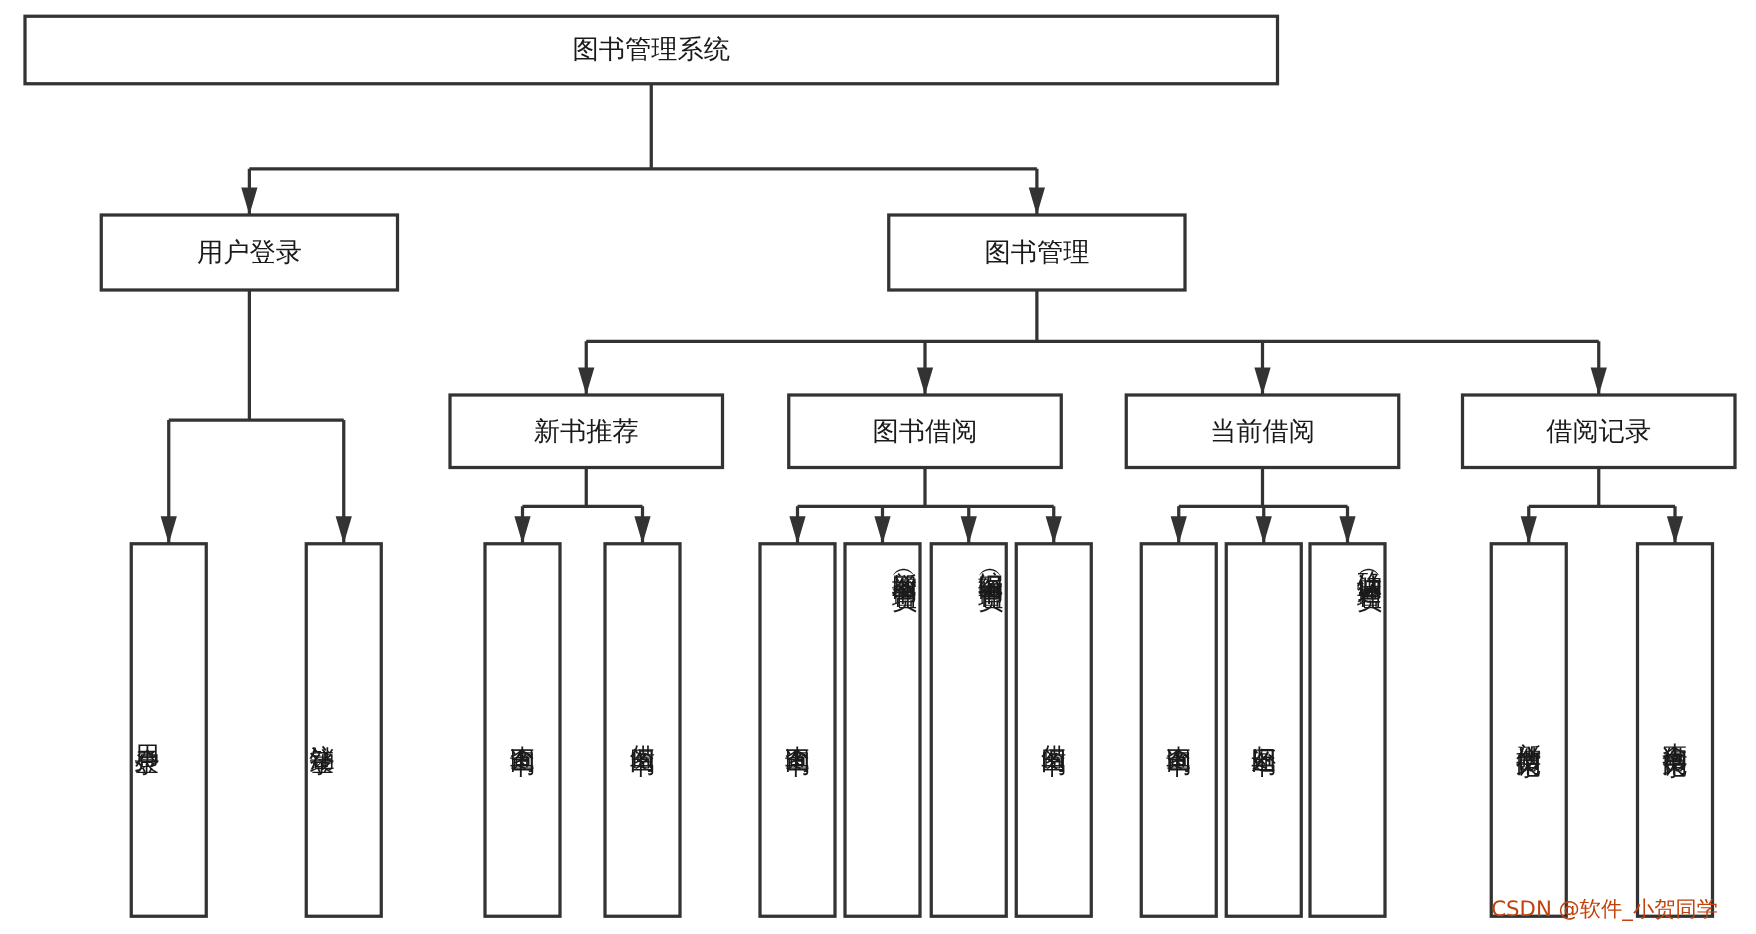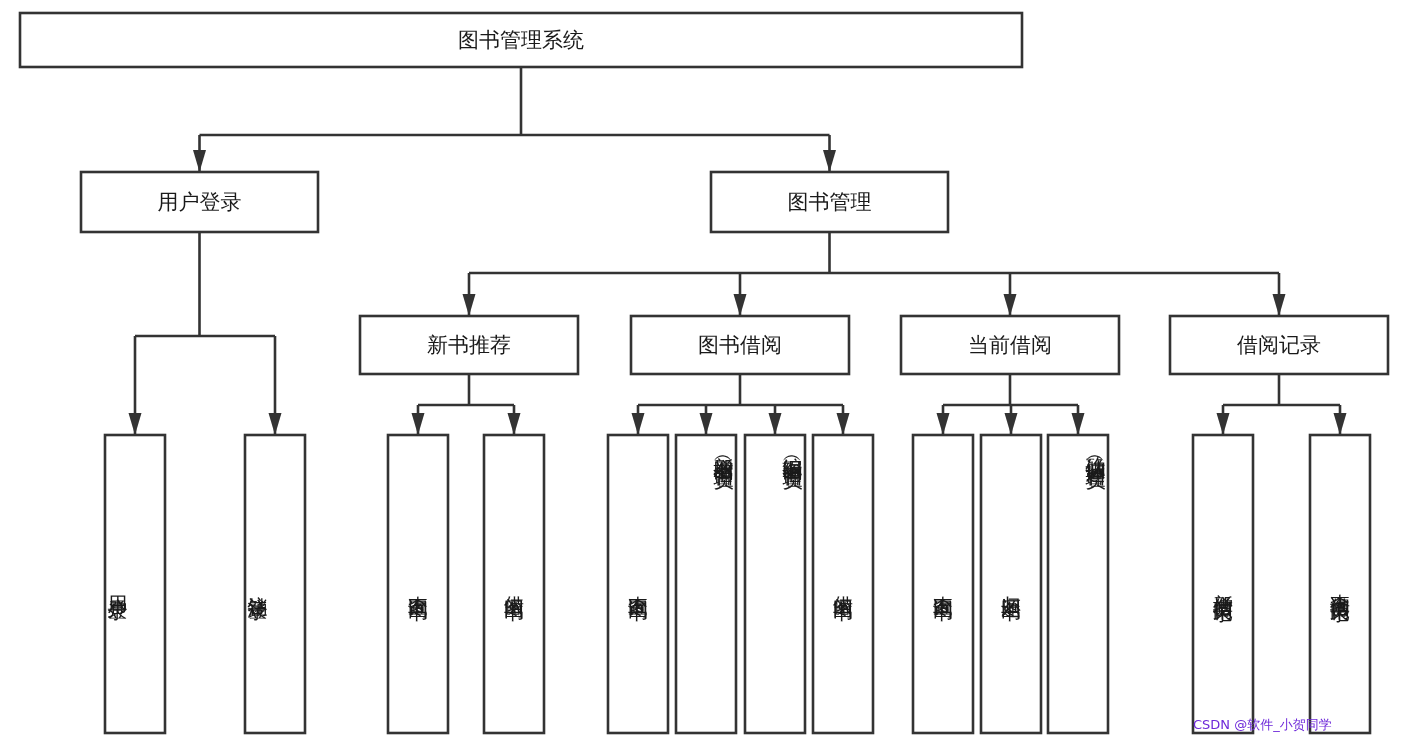--- a/index.html
+++ b/index.html
@@ -58,22 +58,22 @@
     line-height: 1.05;
     color: #1a1a1a;
     letter-spacing: 2px;
     white-space: nowrap;
     text-align: left;
     pointer-events: none;
   }
   .watermark {
     position: absolute;
     font-family: "DejaVu Sans", "Liberation Sans", sans-serif;
-    font-size: 13px;
-    color: #6d28d9;
+    font-size: 17px;
+    color: #c2410c;
     white-space: nowrap;
   }
 </style>
 </head>
 <body>
 
 <div id="diagram-root">
 
   <svg id="flow" viewBox="0 0 1405 747">
     <g id="connectors">

